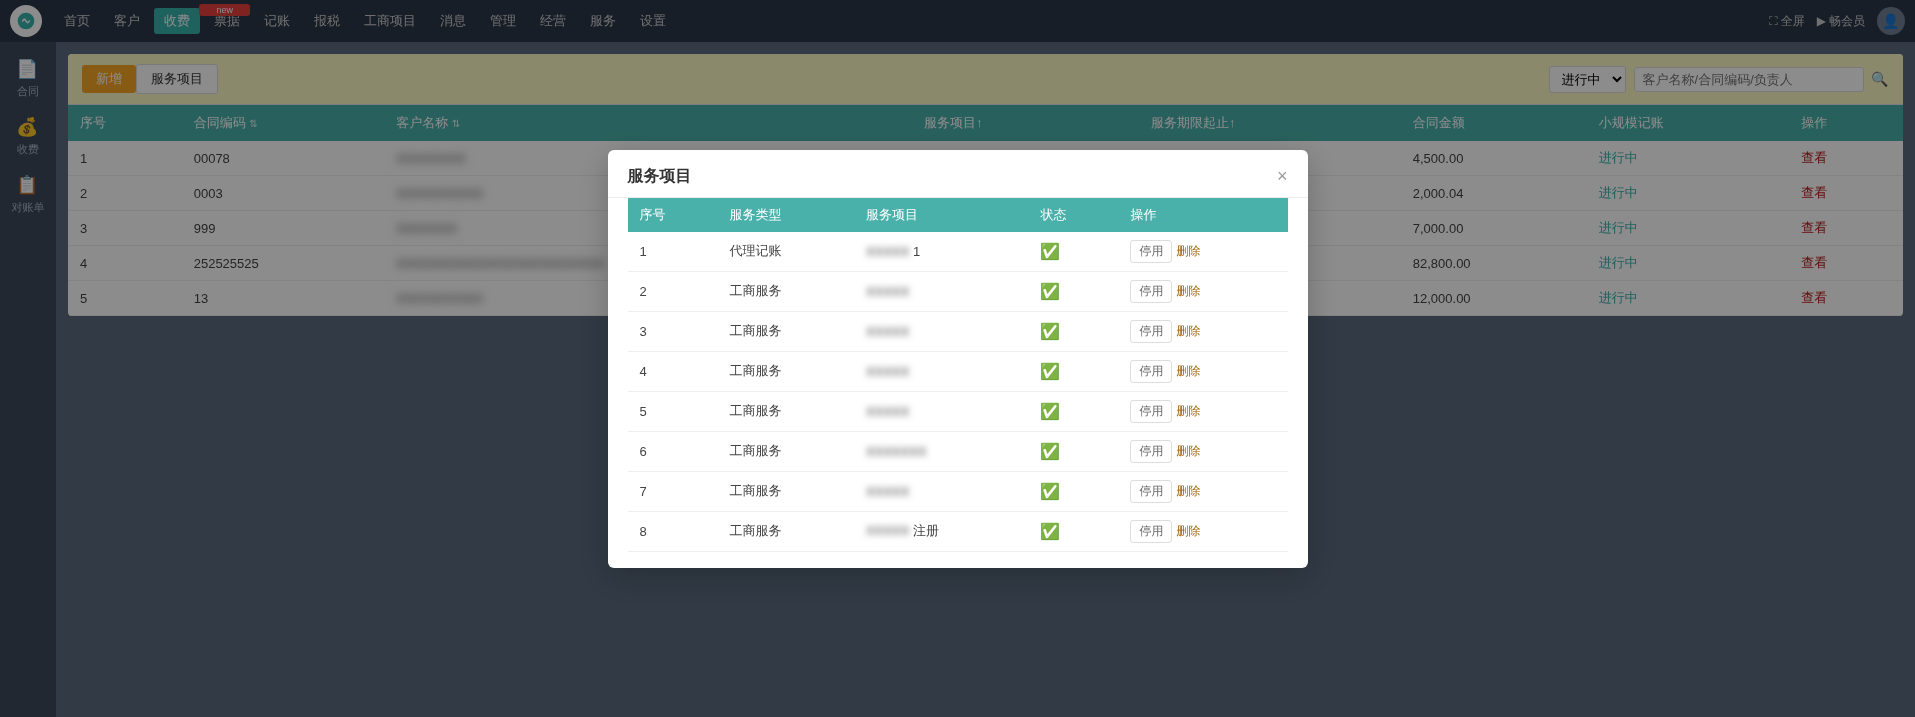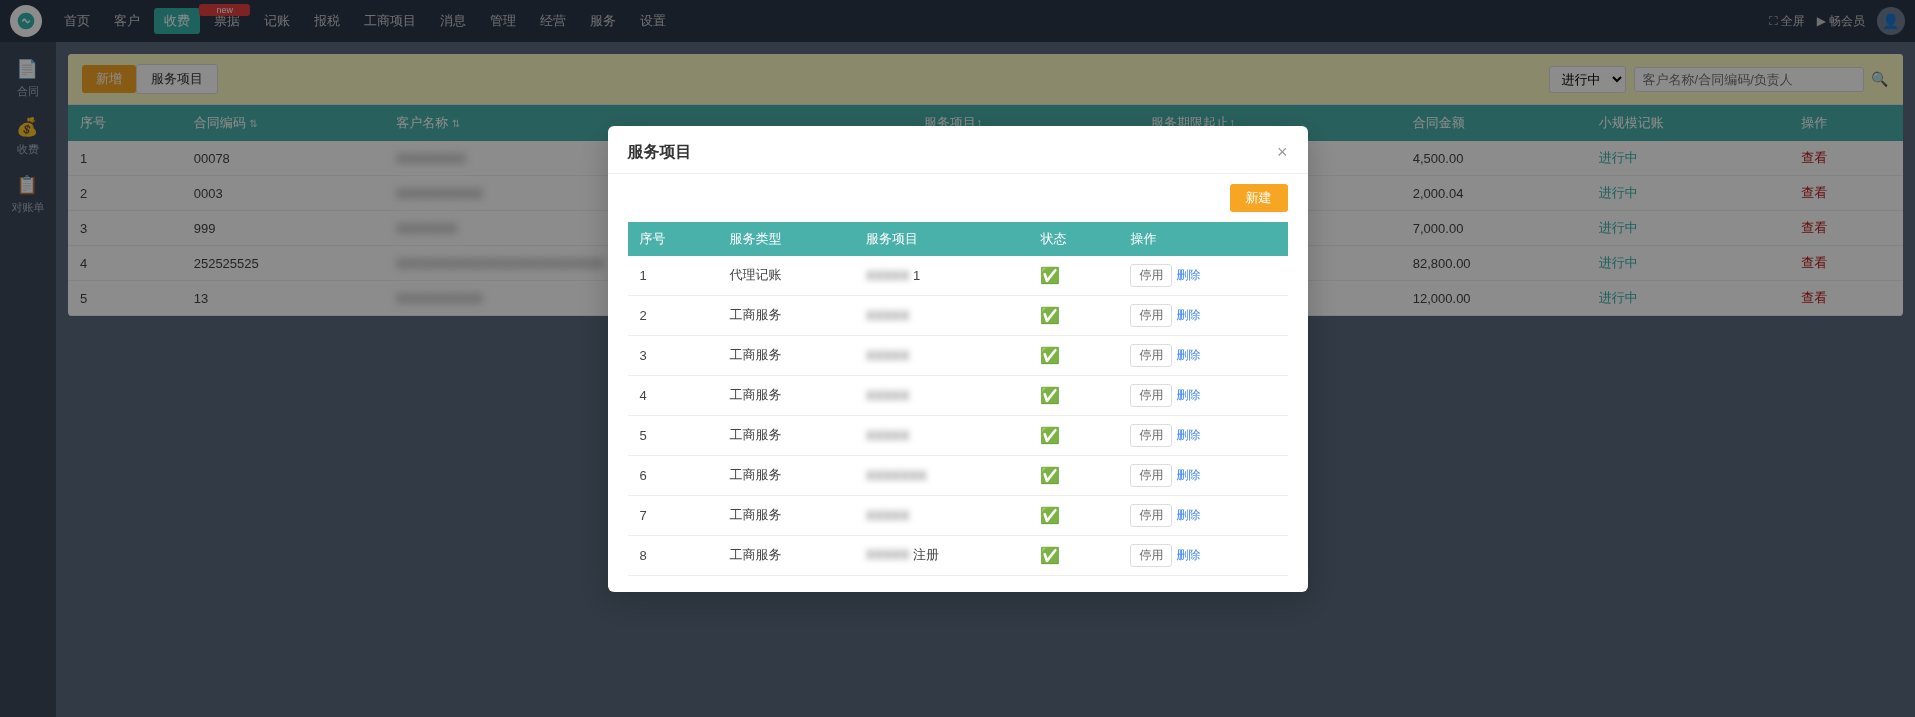--- a/index.html
+++ b/index.html
@@ -225,21 +225,21 @@
       padding: 8px 12px;
       font-size: 13px;
       color: #444;
     }
     .check-icon { color: #38b2ac; font-size: 16px; }
     .btn-stop {
       background: none; border: 1px solid #ddd; padding: 2px 8px; border-radius: 3px;
       cursor: pointer; font-size: 12px; color: #666; margin-right: 4px;
     }
     .btn-delete {
-      background: none; border: none; color: #3b82f6; cursor: pointer; font-size: 12px;
+      background: none; border: none; color: #a16207; cursor: pointer; font-size: 12px;
     }
     .blurred-sm { filter: blur(3px); display: inline-block; }
 
     
     .modal-table-wrap::-webkit-scrollbar { width: 8px; }
     .modal-table-wrap::-webkit-scrollbar-track { background: #f1f1f1; }
     .modal-table-wrap::-webkit-scrollbar-thumb { background: #c1c1c1; border-radius: 4px; }
 
     .row-num { color: #888; }
   </style>
@@ -385,23 +385,20 @@
           </tbody>
       </table>
     </div>
 
     <div class="overlay">
       <div class="modal">
         <div class="modal-header">
           <span>服务项目</span>
           <button class="modal-close">×</button>
         </div>
-        <div class="modal-toolbar">
-          <button class="btn-new-modal">新建</button>
-        </div>
         <div class="modal-body">
           <div class="modal-table-wrap">
             <table class="modal-table">
               <thead>
                 <tr>
                   <th>序号</th>
                   <th>服务类型</th>
                   <th>服务项目</th>
                   <th>状态</th>
                   <th>操作</th>

